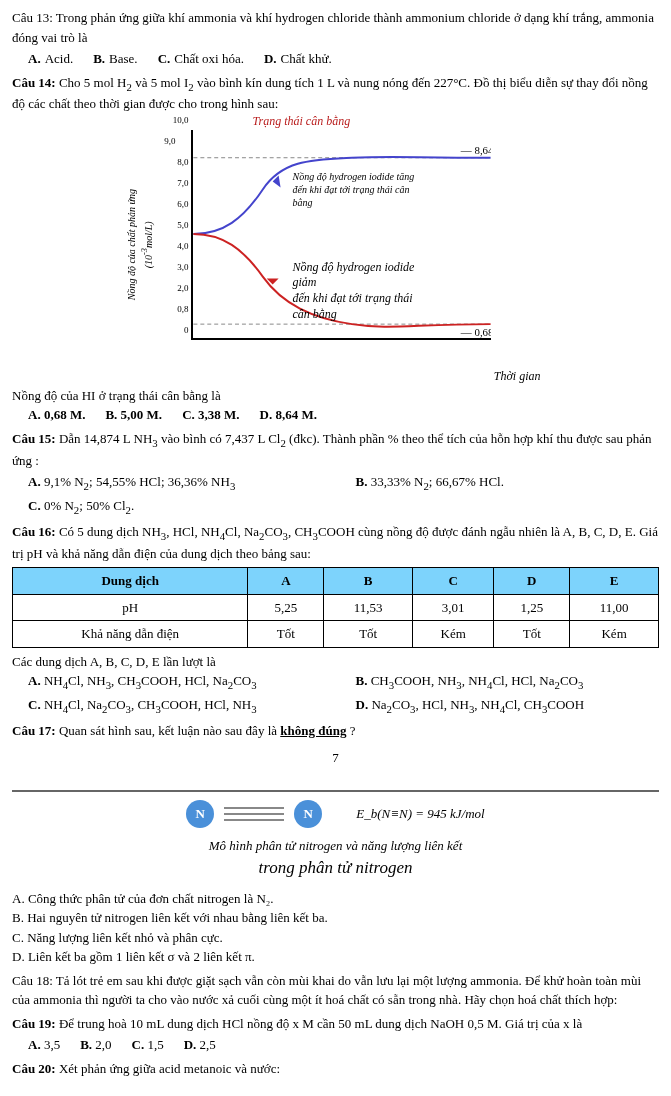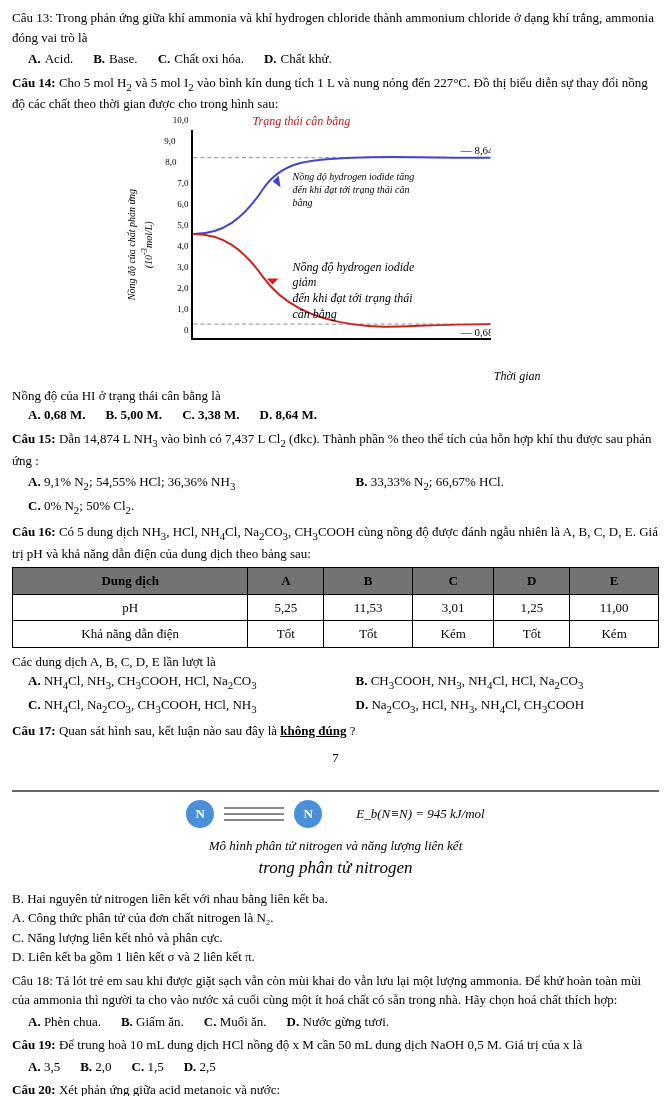--- a/index.html
+++ b/index.html
@@ -51,21 +51,21 @@
       border-collapse: collapse;
       margin: 4px 0;
       font-size: 13px;
     }
     table.data-table th, table.data-table td {
       border: 1px solid #000;
       padding: 3px 6px;
       text-align: center;
     }
     table.data-table th {
-      background: #737373;
+      background: #7dd3fc;
       font-weight: bold;
     }
     .page-number {
       text-align: center;
       margin: 8px 0;
       font-size: 13px;
     }
     .divider {
       border: none;
       border-top: 2px solid #666;
@@ -125,28 +125,28 @@
 
       <div style="position:absolute; left:-35px; top:10px; width:30px; height:230px; display:flex; flex-direction:column; align-items:center; justify-content:center;">
         <span style="writing-mode:vertical-rl; transform:rotate(180deg); font-size:10px; text-align:center; font-style:italic;">Nồng độ của chất phản ứng<br>(10<sup>-3</sup>mol/L)</span>
       </div>
 
       <div style="position:absolute; left:30px; top:10px; width:300px; height:210px; border-left:2px solid #000; border-bottom:2px solid #000;">
 
         <div style="position:absolute; top:-18px; left:60px; font-size:12px; font-style:italic; color:#b91c1c;">Trạng thái cân bằng</div>
 
         <div style="position:absolute; left:-2px; bottom:0px; font-size:9px; transform:translateX(-100%); padding-right:2px;">0</div>
-        <div style="position:absolute; left:-2px; bottom:21px; font-size:9px; transform:translateX(-100%); padding-right:2px;">1,0</div>
+        <div style="position:absolute; left:-2px; bottom:21px; font-size:9px; transform:translateX(-100%); padding-right:2px;">0,8</div>
         <div style="position:absolute; left:-2px; bottom:42px; font-size:9px; transform:translateX(-100%); padding-right:2px;">2,0</div>
         <div style="position:absolute; left:-2px; bottom:63px; font-size:9px; transform:translateX(-100%); padding-right:2px;">3,0</div>
         <div style="position:absolute; left:-2px; bottom:84px; font-size:9px; transform:translateX(-100%); padding-right:2px;">4,0</div>
         <div style="position:absolute; left:-2px; bottom:105px; font-size:9px; transform:translateX(-100%); padding-right:2px;">5,0</div>
         <div style="position:absolute; left:-2px; bottom:126px; font-size:9px; transform:translateX(-100%); padding-right:2px;">6,0</div>
         <div style="position:absolute; left:-2px; bottom:147px; font-size:9px; transform:translateX(-100%); padding-right:2px;">7,0</div>
-        <div style="position:absolute; left:-2px; bottom:168px; font-size:9px; transform:translateX(-100%); padding-right:14px;">8,0</div>
+        <div style="position:absolute; left:-2px; bottom:168px; font-size:9px; transform:translateX(-100%); padding-right:2px;">8,0</div>
         <div style="position:absolute; left:-2px; bottom:189px; font-size:9px; transform:translateX(-100%); padding-right:15px;">9,0</div>
         <div style="position:absolute; left:-2px; bottom:210px; font-size:9px; transform:translateX(-100%); padding-right:2px;text-align:right;">10,0</div>
 
         <svg class="curve-svg" viewBox="0 0 300 210">
 
           <line x1="0" y1="28" x2="300" y2="28" stroke="#888" stroke-dasharray="4,3" stroke-width="1"></line>
 
           <line x1="0" y1="196" x2="300" y2="196" stroke="#888" stroke-dasharray="4,3" stroke-width="1"></line>
 
           <path d="M 0,105 C 30,105 50,90 70,60 S 120,30 160,28 S 220,28 300,28" stroke="#4444cc" fill="none" stroke-width="2"></path>
@@ -256,34 +256,28 @@
         <line x1="0" y1="16" x2="60" y2="16" stroke="#888" stroke-width="2"></line>
       </svg>
       <div class="atom-circle atom-N">N</div>
       <span style="margin-left:24px; font-style:italic; font-size:13px;">E_b(N≡N) = 945 kJ/mol</span>
     </div>
     <p style="font-style:italic; font-size:13px;">Mô hình phân tử nitrogen và năng lượng liên kết</p>
     <p style="font-style:italic; font-size:17px;">trong phân tử nitrogen</p>
   </div>
 
   <div class="question">
+    <p>A. Công thức phân tử của đơn chất nitrogen là N₂.</p>
     <p>B. Hai nguyên tử nitrogen liên kết với nhau bằng liên kết ba.</p>
-    <p>A. Công thức phân tử của đơn chất nitrogen là N₂.</p>
     <p>C. Năng lượng liên kết nhỏ và phân cực.</p>
     <p>D. Liên kết ba gồm 1 liên kết σ và 2 liên kết π.</p>
   </div>
 
   <div class="question">
     <p class="question-text">Câu 18: Tả lót trẻ em sau khi được giặt sạch vẫn còn mùi khai do vẫn lưu lại một lượng ammonia. Để khử hoàn toàn mùi của ammonia thì người ta cho vào nước xả cuối cùng một ít hoá chất có sẵn trong nhà. Hãy chọn hoá chất thích hợp:</p>
-    <div class="options">
-      <span><span class="bold">A.</span> Phèn chua.</span>
-      <span><span class="bold">B.</span> Giấm ăn.</span>
-      <span><span class="bold">C.</span> Muối ăn.</span>
-      <span><span class="bold">D.</span> Nước gừng tươi.</span>
-    </div>
   </div>
 
   <div class="question">
     <p class="question-text">
       <span class="bold">Câu 19:</span> Để trung hoà 10 mL dung dịch HCl nồng độ x M cần 50 mL dung dịch NaOH 0,5 M. Giá trị của x là
     </p>
     <div class="options">
       <span><span class="bold">A.</span> 3,5</span>
       <span><span class="bold">B.</span> 2,0</span>
       <span><span class="bold">C.</span> 1,5</span>

